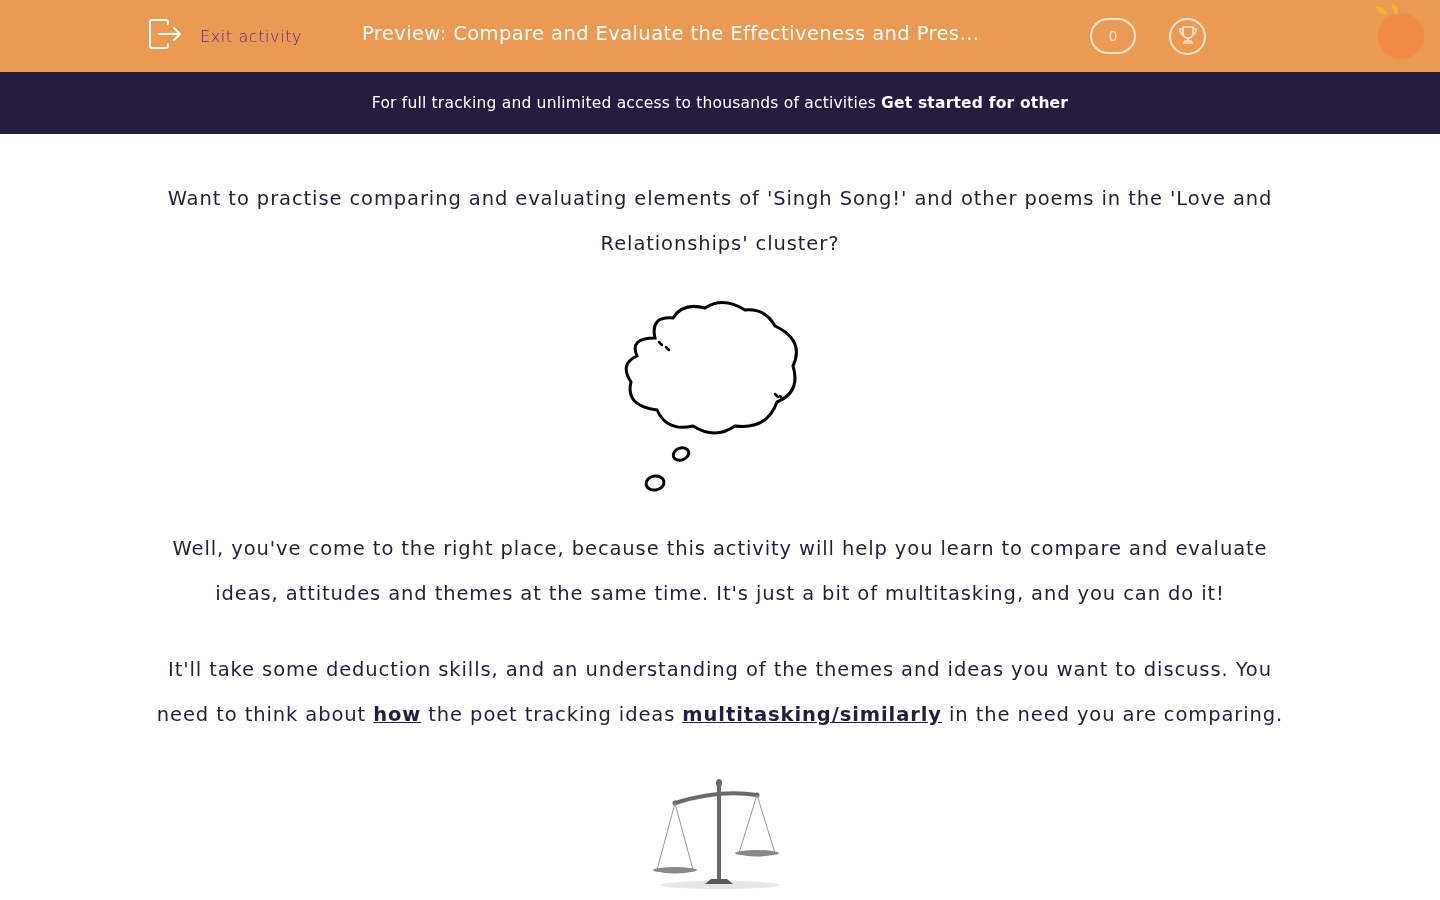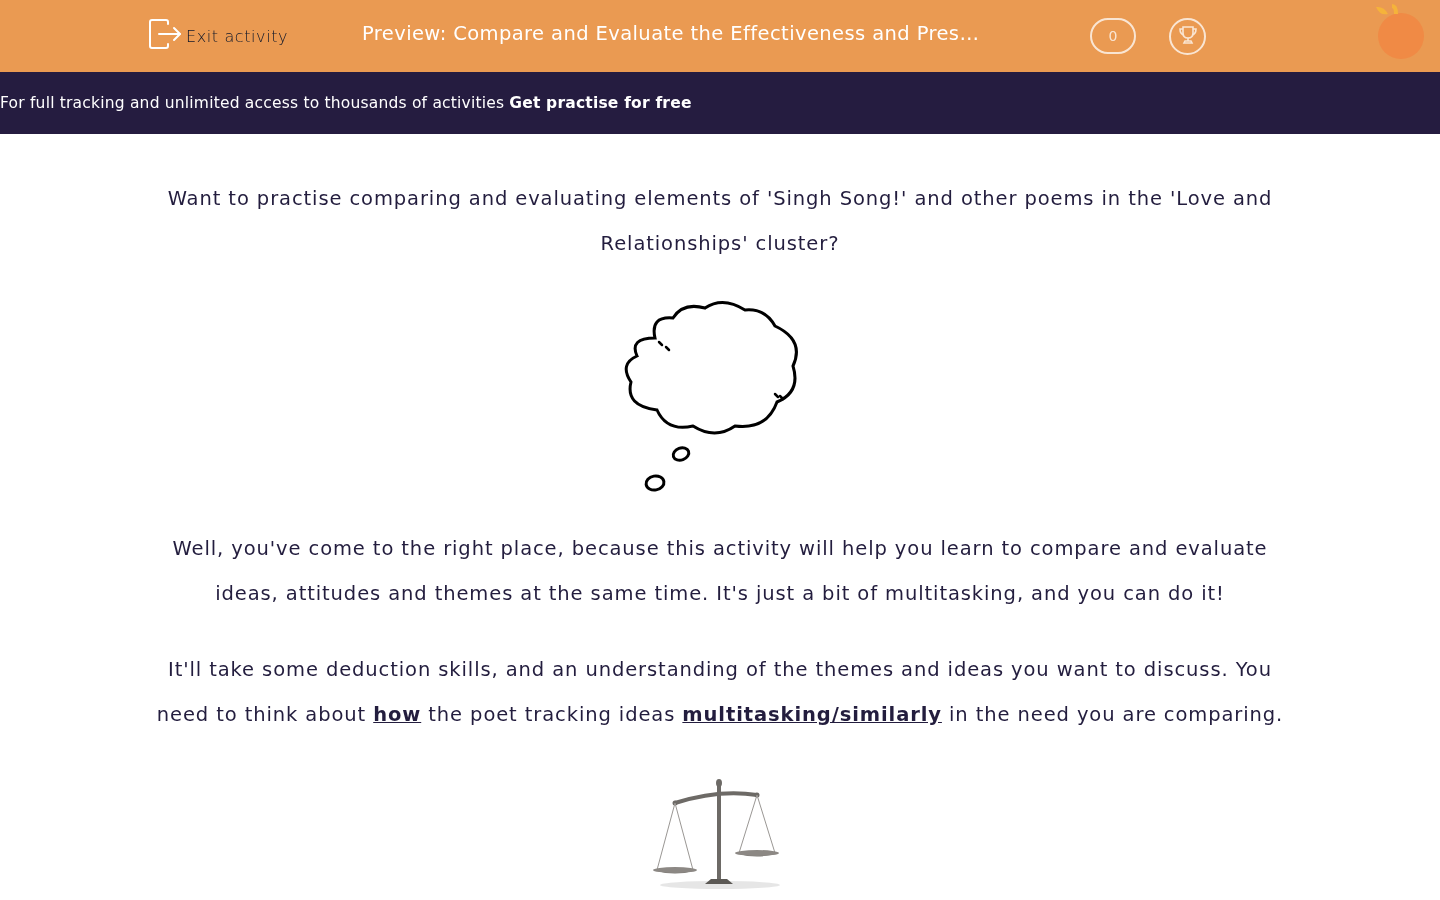--- a/index.html
+++ b/index.html
@@ -1,28 +1,28 @@
 <!DOCTYPE html>
 <html><head>
 <meta charset="utf-8">
 <style>
   * { box-sizing: border-box; margin: 0; padding: 0; }
   html, body { width: 1440px; height: 900px; overflow: hidden; background: #ffffff; }
   body { font-family: "DejaVu Sans", "Liberation Sans", sans-serif; color: #1f1a3a; position: relative; }
 
   .topbar { position: absolute; left: 0; top: 0; width: 1440px; height: 72px; background: #ea9a52; }
-  .exit-btn { position: absolute; left: 148px; top: 20px; height: 32px; display: flex; align-items: center; gap: 4px; color: #0f172a; cursor: pointer; }
+  .exit-btn { position: absolute; left: 148px; top: 20px; height: 32px; display: flex; align-items: center; gap: 18px; color: #4c1d95; cursor: pointer; }
   .exit-btn svg { width: 34px; height: 30px; }
   .exit-label { font-size: 16px; letter-spacing: 0.6px; font-weight: 300; }
   .title { position: absolute; left: 362px; top: 22px; width: 625px; font-size: 19.5px; color: #ffffff; letter-spacing: 0.4px; white-space: nowrap; overflow: hidden; text-overflow: ellipsis; font-weight: 500; }
   .score-pill { position: absolute; left: 1090px; top: 18px; width: 46px; height: 36px; border: 2px solid #ffffff; border-radius: 18px; opacity: 0.75; display: flex; align-items: center; justify-content: center; color: #ffffff; font-size: 14px; }
   .trophy-btn { position: absolute; left: 1169px; top: 18px; width: 37px; height: 37px; border: 2px solid #ffffff; border-radius: 50%; opacity: 0.75; display: flex; align-items: center; justify-content: center; }
   .logo { position: absolute; left: 1374px; top: 4px; width: 56px; height: 56px; }
 
-  .banner { position: absolute; left: 0; top: 72px; width: 1440px; height: 62px; background: #251c40; color: #ffffff; display: flex; align-items: center; font-size: 15.5px; letter-spacing: 0.2px; gap: 5px; }
+  .banner { position: absolute; left: 0; top: 72px; width: 1440px; height: 62px; background: #251c40; color: #ffffff; display: flex; align-items: center; justify-content: center; font-size: 15.5px; letter-spacing: 0.2px; gap: 5px; }
   .banner-cta { font-weight: bold; cursor: pointer; }
 
   .content { position: absolute; left: 150px; top: 176px; width: 1140px; text-align: center; color: #231d3e; font-size: 19.5px; line-height: 45px; letter-spacing: 0.9px; }
   .para { margin: 0 auto; }
   .thought { display: block; margin: 32px auto 28px; width: 210px; height: 200px; }
   .p2 { margin-top: 16px; }
   .p3 { margin-top: 31px; }
   .scales { display: block; margin: 40px auto 0; width: 150px; height: 115px; }
   .heading { margin-top: 38px; font-weight: normal; font-size: 19.5px; }
   b { font-weight: bold; text-decoration: underline; }
@@ -58,21 +58,21 @@
     <svg viewBox="0 0 56 56" width="56" height="56">
       <circle cx="27" cy="32" r="23" fill="#f08a45"></circle>
       <path d="M2 3 Q10 2 14 10 Q6 12 2 3 Z" fill="#f5b33a"></path>
       <path d="M18 2 Q22 2 22 10" stroke="#f5b33a" stroke-width="4" fill="none"></path>
     </svg>
   </div>
 </div>
 
 <div class="banner">
   <span>For full tracking and unlimited access to thousands of activities</span>
-  <span class="banner-cta">Get practise for free</span>
+  <span class="banner-cta">Get started for other</span>
 </div>
 
 <div class="content">
   <p class="para">Want to practise comparing and evaluating elements of 'Singh Song!' and other poems in the 'Love and Relationships' cluster?</p>
 
   <svg class="thought" viewBox="0 0 210 200" fill="none" stroke="#000" stroke-width="3" stroke-linecap="round">
     <path d="M40 40 Q35 18 58 20 Q68 4 90 10 Q108 -2 130 12 Q150 10 160 28 Q190 42 178 68 Q186 94 162 104 Q152 132 120 128 Q100 142 78 128 Q52 134 42 112 Q10 108 16 84 Q4 66 22 58 Q14 40 40 40 Z"></path>
     <path d="M44 44 L47 47" stroke-width="2.5"></path>
     <path d="M51 49 L54 52" stroke-width="2.5"></path>
     <path d="M160 96 L163 99" stroke-width="2.5"></path>

